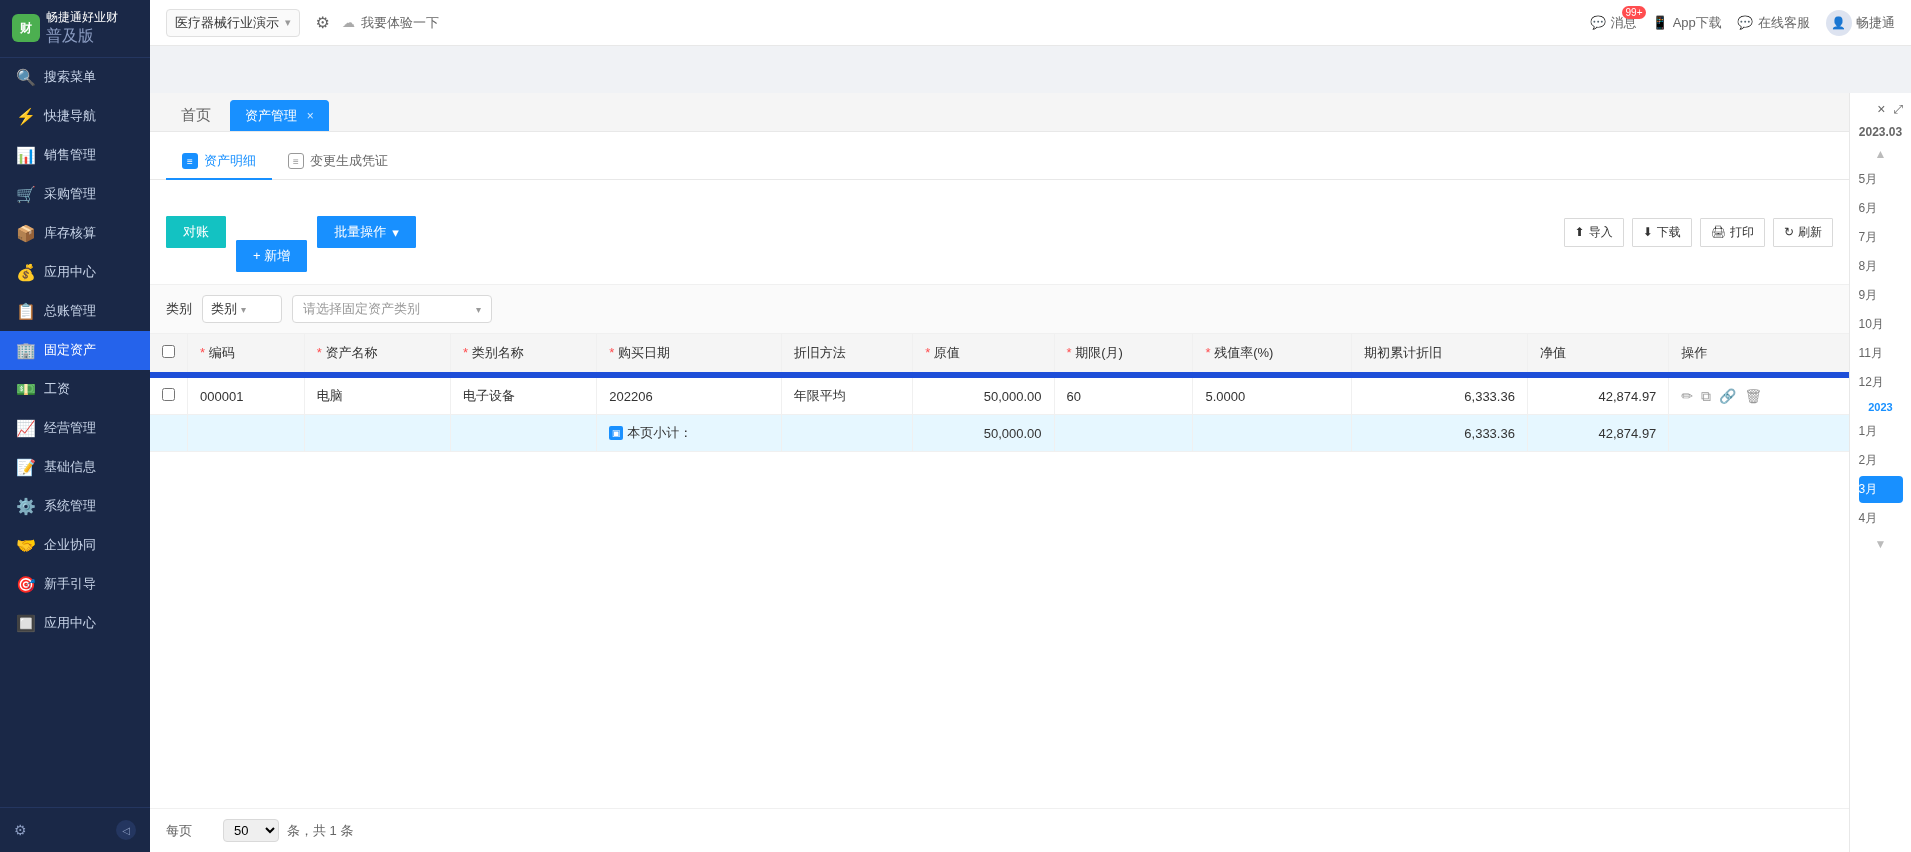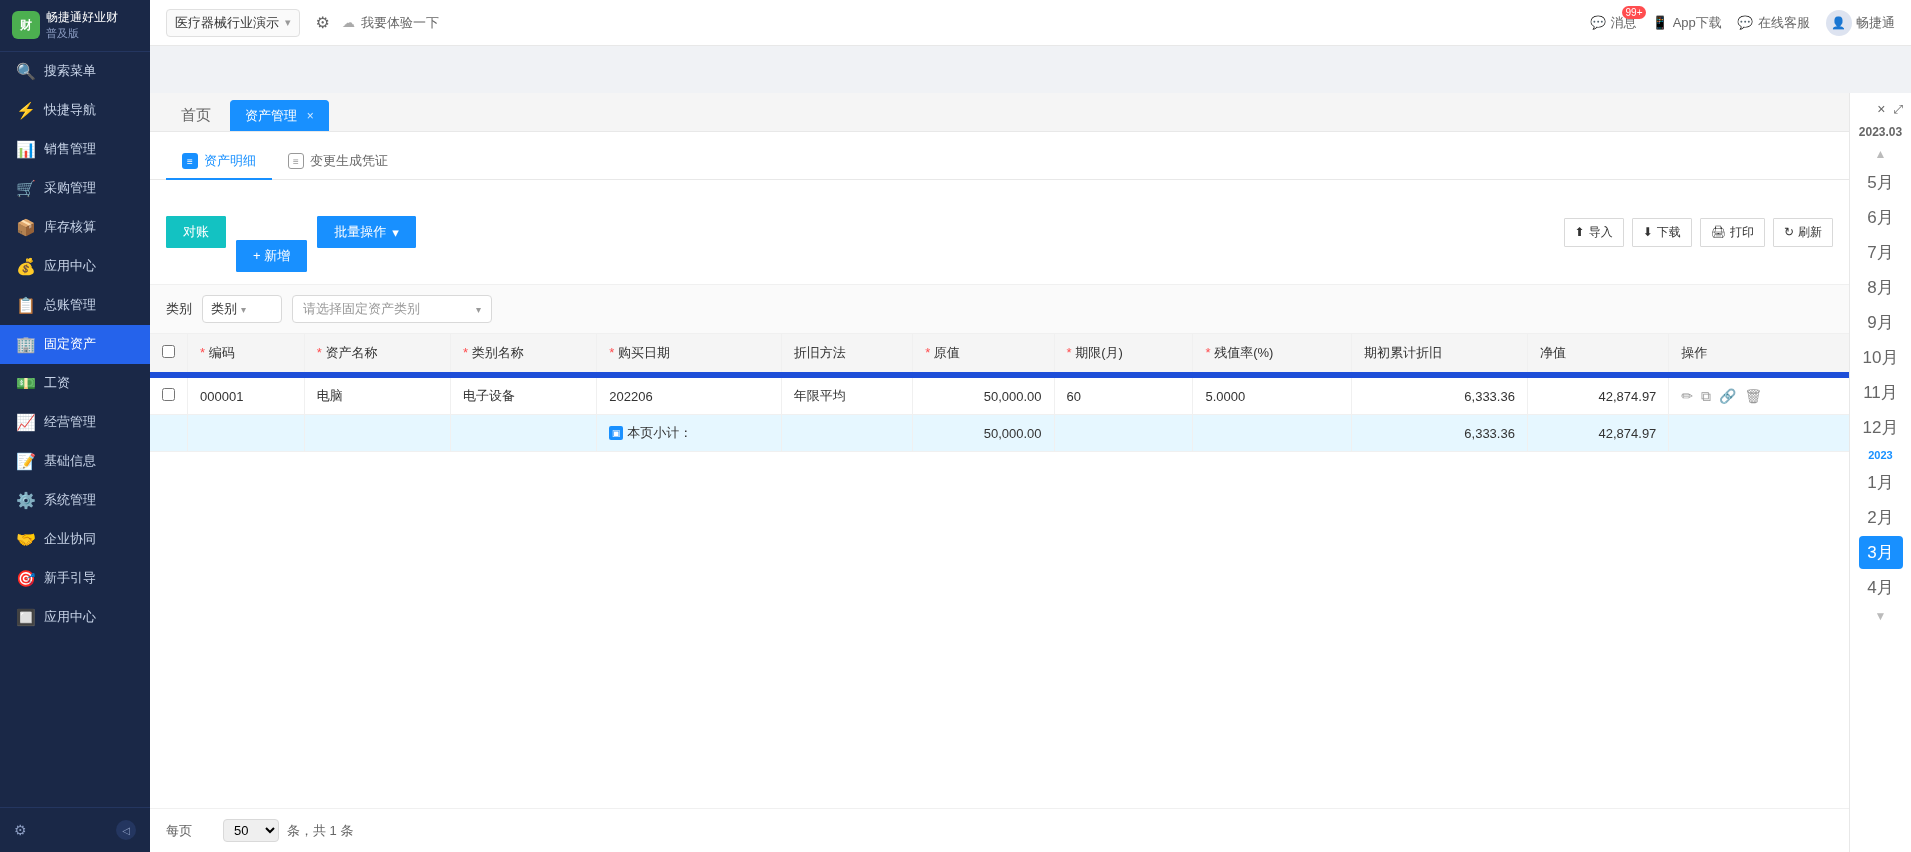--- a/index.html
+++ b/index.html
@@ -25,21 +25,21 @@
       min-height: 50px;
     }
     .sidebar-logo-icon {
       width: 28px; height: 28px;
       background: #4CAF50;
       border-radius: 6px;
       display: flex; align-items: center; justify-content: center;
       color: white; font-size: 12px; font-weight: bold;
     }
     .sidebar-logo-text { font-size: 12px; color: #fff; line-height: 1.3; }
-    .sidebar-logo-sub { font-size: 11px; color: #8a9bc0; }
+    .sidebar-logo-sub { font-size: 16px; color: #8a9bc0; }
 
     .sidebar-scroll { flex: 1; overflow-y: auto; }
     .sidebar-scroll::-webkit-scrollbar { width: 4px; }
     .sidebar-scroll::-webkit-scrollbar-thumb { background: #3a4d7a; border-radius: 2px; }
 
     .sidebar-item {
       display: flex; align-items: center; gap: 8px;
       padding: 10px 16px;
       cursor: pointer;
       color: #c8d4e8;
@@ -361,23 +361,23 @@
     }
     .pagination-select {
       border: 1px solid #d9d9d9;
       border-radius: 4px;
       padding: 2px 6px;
       font-size: 13px;
       margin-left: 23px;
     }
     .month-item {
       width: 44px;
-      text-align: center;
+      text-align: left;
       padding: 5px 0;
-      font-size: 17px;
+      font-size: 12px;
       color: #666;
       cursor: pointer;
       border-radius: 4px;
       margin: 1px 0;
     }
     .month-item.active {
       background: #1890ff;
       color: #fff;
       border-radius: 4px;
     }

